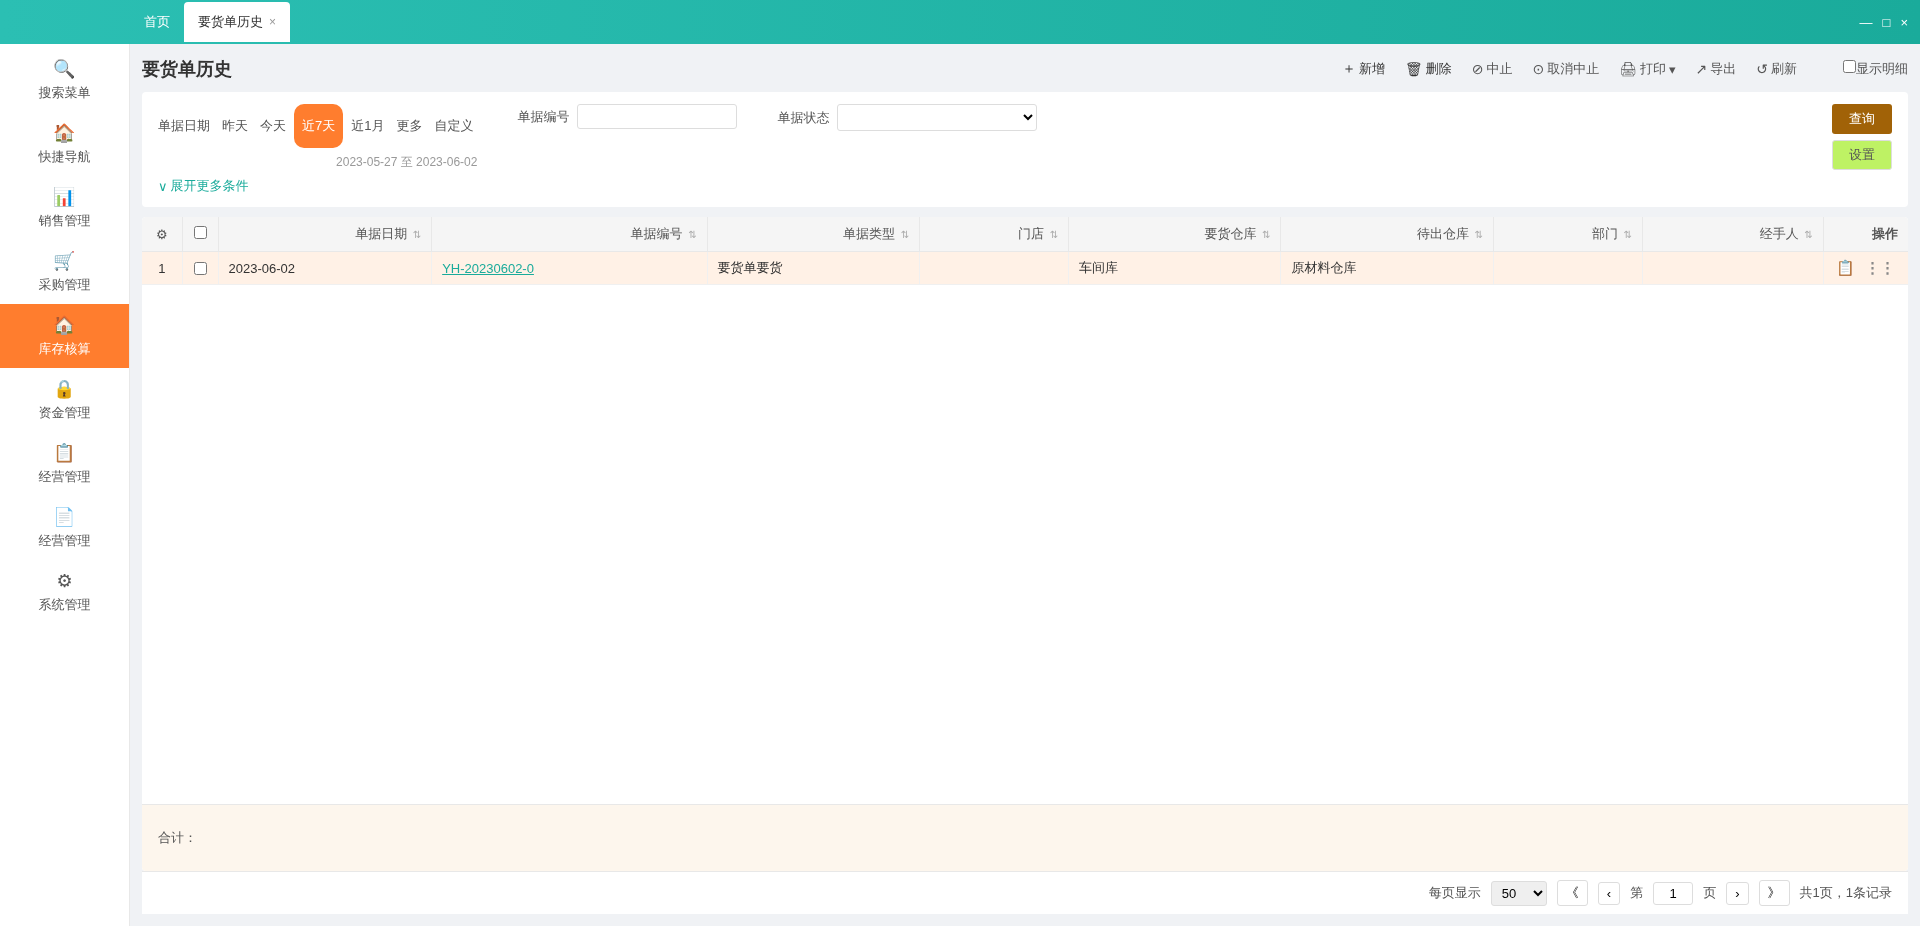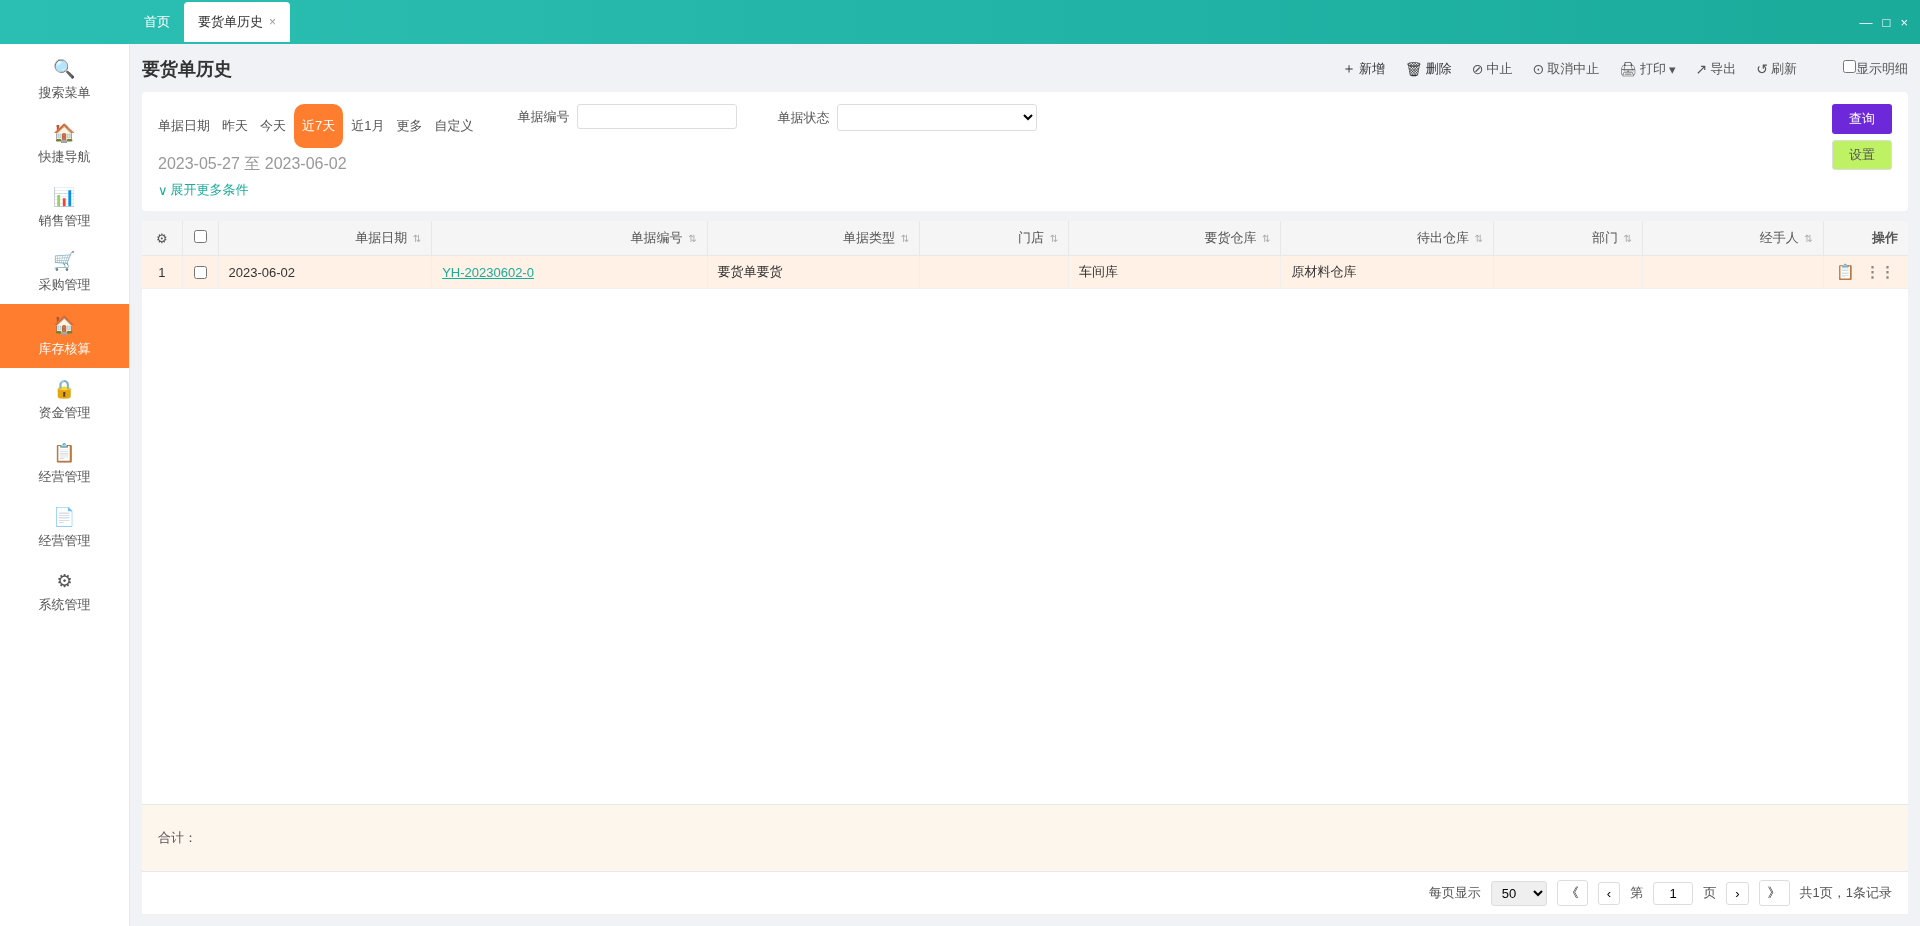--- a/index.html
+++ b/index.html
@@ -108,21 +108,21 @@
       cursor: pointer;
       color: #555;
       font-size: 13px;
       padding: 4px 6px;
       border-radius: 3px;
     }
     .toolbar-btn .btn-icon { font-size: 14px; }
     .toolbar-btn.add { color: #333; }
     .toolbar-btn.delete { color: #333; }
     .btn-primary {
-      background: #6d28d9;
+      background: #a16207;
       color: #fff;
       border: none;
       padding: 6px 16px;
       border-radius: 3px;
       cursor: pointer;
       font-size: 13px;
     }
     .btn-setting {
       background: #bef264;
       color: #555;
@@ -160,21 +160,21 @@
       color: #555;
       font-size: 13px;
       padding: 1px 4px;
     }
     .date-shortcut.active {
       background: #ff7d2e;
       color: #fff;
       border-radius: 10px;
       padding: 13px 8px;
     }
-    .date-range { color: #999; font-size: 16px; margin-left: 0; }
+    .date-range { color: #999; font-size: 12px; margin-left: 0; text-align: right; }
     .filter-input {
       border: 1px solid #ddd;
       border-radius: 3px;
       padding: 4px 8px;
       width: 160px;
       font-size: 13px;
       outline: none;
     }
     .filter-select {
       border: 1px solid #ddd;

